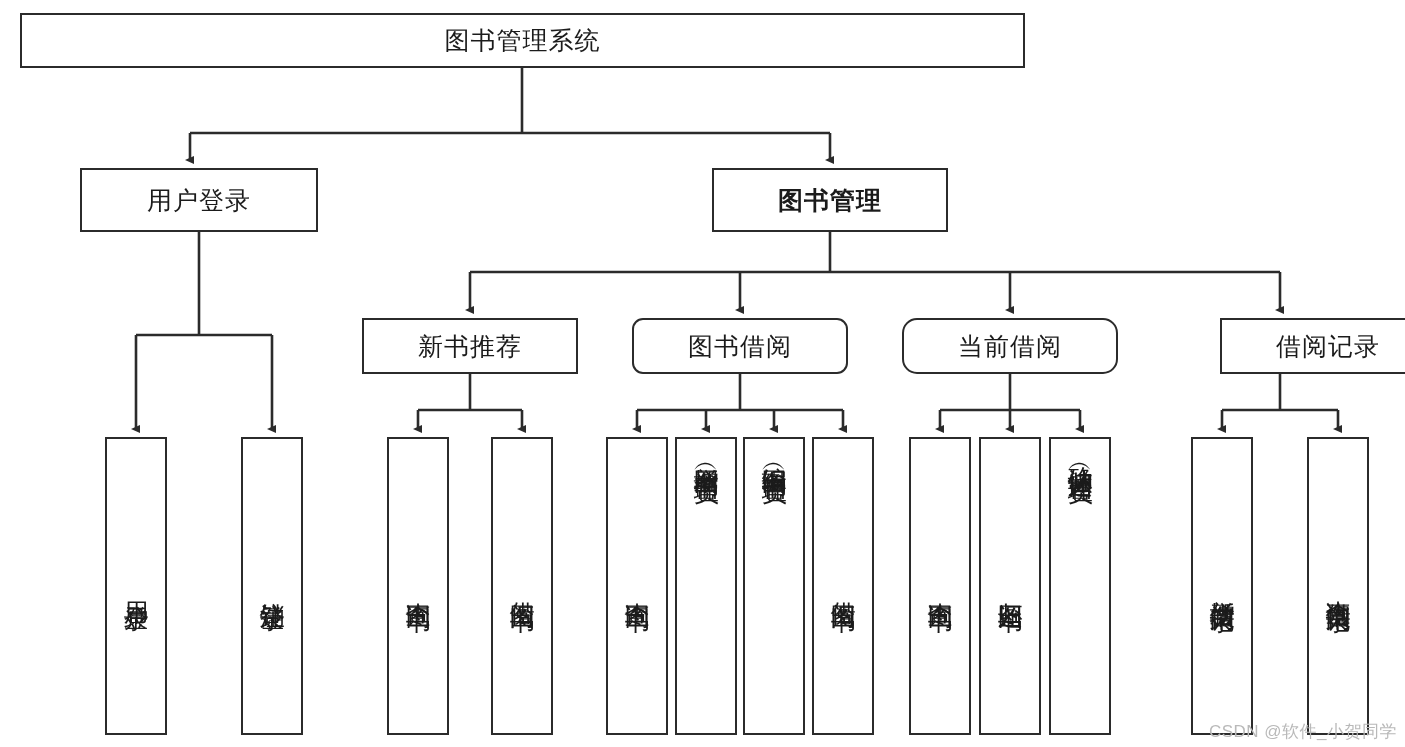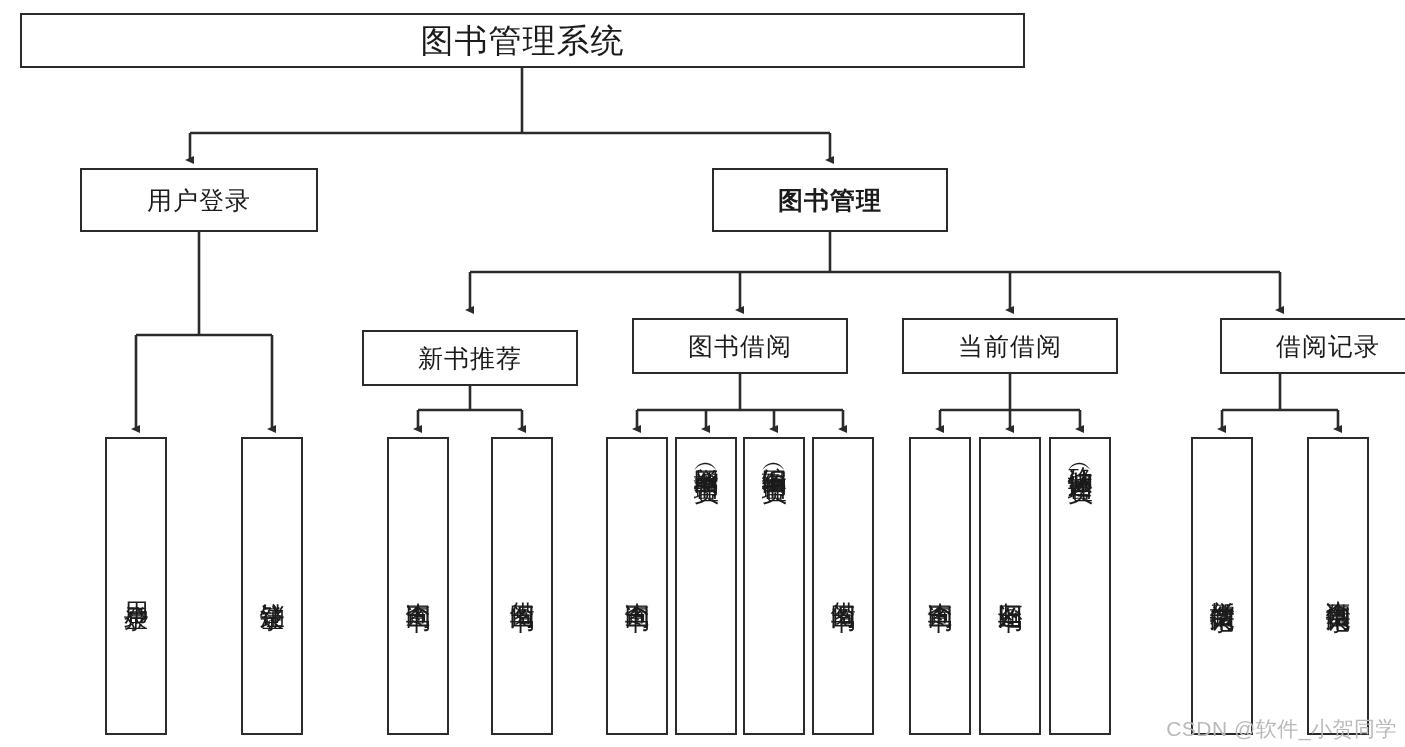--- a/index.html
+++ b/index.html
@@ -34,42 +34,42 @@
     align-items: center;
     justify-content: center;
     color: #1b1b1b;
   }
   .node.horiz {
     font-size: 25px;
     letter-spacing: 1px;
     line-height: 1.15;
   }
   .node.root {
-    font-size: 33px;
+    font-size: 25px;
   }
   .node.vert {
     padding: 8px 0;
   }
   .vert .vlabel {
     writing-mode: vertical-rl;
     text-orientation: upright;
     font-size: 25px;
     line-height: 1.18;
     letter-spacing: 2px;
     white-space: nowrap;
     display: block;
   }
   .vert.align-top {
     align-items: flex-start;
   }
   .watermark {
     position: absolute;
     right: 8px;
     bottom: 4px;
-    font-size: 21px;
+    font-size: 17px;
     color: #b9b9b9;
     letter-spacing: 0.5px;
     white-space: nowrap;
   }
 </style>
 </head>
 <body>
 
 <div id="canvas">
 
@@ -128,29 +128,29 @@
   </div>
 
   <div class="node horiz" style="left:80px; top:168px; width:238px; height:64px;">
     <span>用户登录</span>
   </div>
 
   <div class="node horiz" style="left:712px; top:168px; width:236px; height:64px;font-weight:bold;">
     <span>图书管理</span>
   </div>
 
-  <div class="node horiz" style="left:362px; top:330px; width:216px; height:56px;">
+  <div class="node horiz" style="left:362px; top:318px; width:216px; height:56px;">
     <span>新书推荐</span>
   </div>
 
-  <div class="node horiz" style="left:632px; top:318px; width:216px; height:56px;">
+  <div class="node horiz" style="left:632px; top:318px; width:216px; height:56px;border-radius:11px;">
     <span>图书借阅</span>
   </div>
 
-  <div class="node horiz" style="left:902px; top:318px; width:216px; height:56px;">
+  <div class="node horiz" style="left:902px; top:318px; width:216px; height:56px;border-radius:15px;">
     <span>当前借阅</span>
   </div>
 
   <div class="node horiz" style="left:1172px; top:318px; width:216px; height:56px;margin-left:48px;">
     <span>借阅记录</span>
   </div>
 
   <div class="node vert" style="left:105px; top:437px; width:62px; height:298px;">
     <span class="vlabel">用户登录</span>
   </div>

